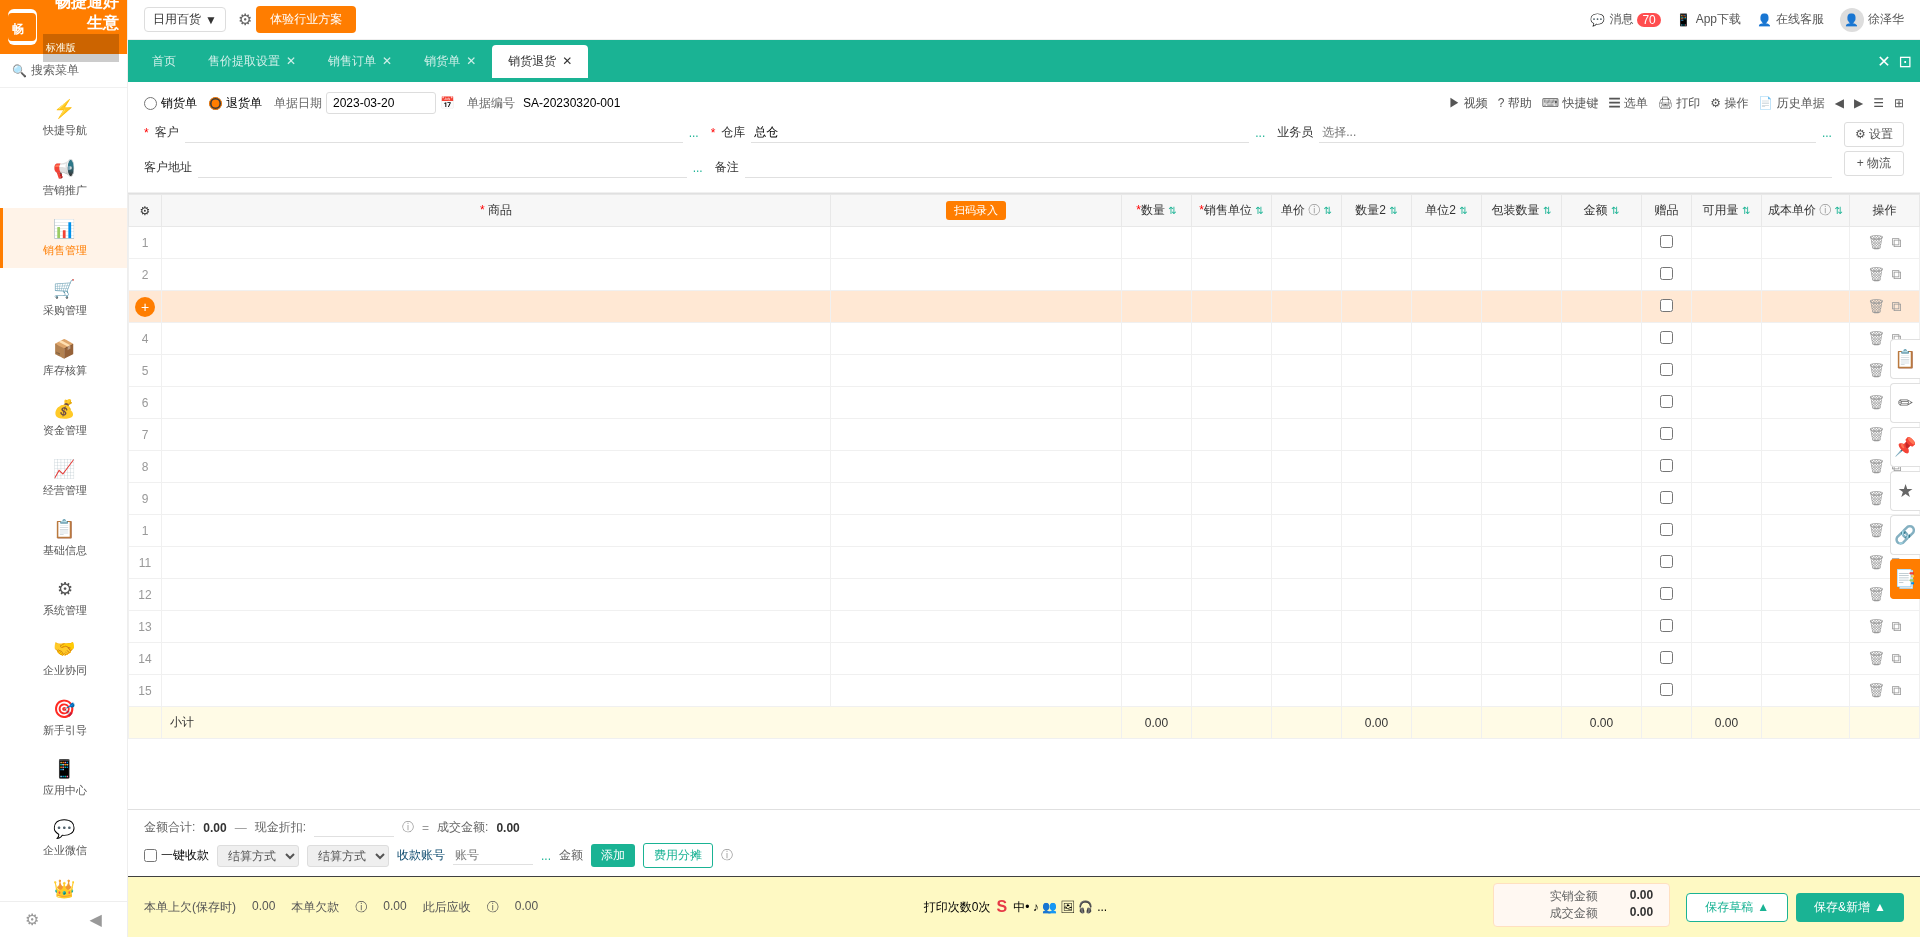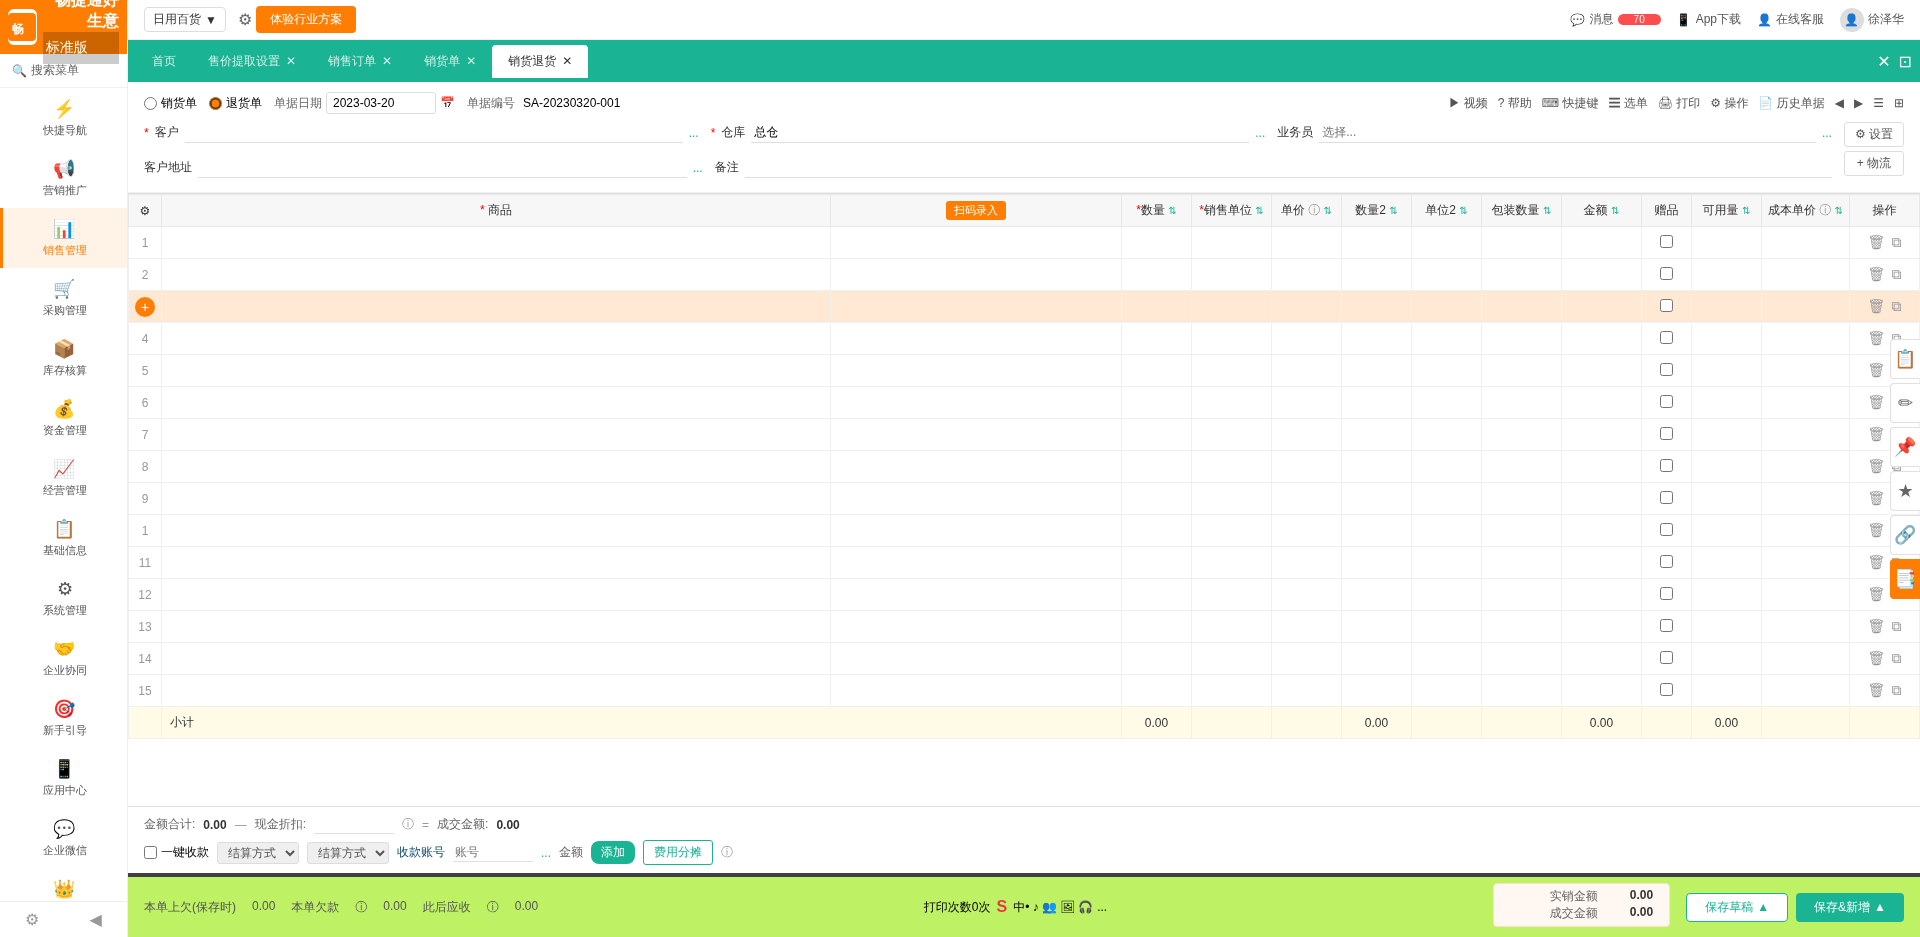--- a/index.html
+++ b/index.html
@@ -4,21 +4,21 @@
   <style>
     * { box-sizing: border-box; margin: 0; padding: 0; font-family: 'Microsoft YaHei', Arial, sans-serif; font-size: 12px; }
     body { background: #f5f5f5; display: flex; height: 937px; overflow: hidden; }
 
     
     .sidebar { width: 128px; background: #fff; display: flex; flex-direction: column; border-right: 1px solid #eee; flex-shrink: 0; }
     .sidebar-logo { background: #ff7d00; color: #fff; padding: 10px 8px; display: flex; align-items: center; gap: 6px; height: 54px; }
     .sidebar-logo-icon { width: 36px; height: 36px; background: #fff; border-radius: 6px; display: flex; align-items: center; justify-content: center; }
     .sidebar-logo-icon svg { width: 28px; height: 28px; }
     .sidebar-logo-text { font-size: 16px; font-weight: bold; color: #fff; line-height: 1.3; text-align: right; }
-    .sidebar-logo-badge { font-size: 14px; color: #ffe; background: rgba(0,0,0,0.2); border-radius: 0; padding: 7px 3px; }
+    .sidebar-logo-badge { font-size: 10px; color: #ffe; background: rgba(0,0,0,0.2); border-radius: 0; padding: 7px 3px; }
     .sidebar-search { display: flex; align-items: center; padding: 8px; border-bottom: 1px solid #f0f0f0; cursor: pointer; }
     .sidebar-search span { margin-left: 4px; color: #666; }
     .sidebar-nav { flex: 1; overflow-y: auto; }
     .sidebar-item { display: flex; flex-direction: column; align-items: center; justify-content: center; padding: 10px 4px; cursor: pointer; border-left: 3px solid transparent; color: #555; gap: 3px; }
     .sidebar-item.active { background: #fff3e8; color: #ff7d00; border-left-color: #ff7d00; }
     .sidebar-item .icon { font-size: 18px; }
     .sidebar-item .label { font-size: 11px; text-align: center; }
     .sidebar-bottom { border-top: 1px solid #eee; display: flex; justify-content: space-around; padding: 8px 0; }
     .sidebar-bottom-btn { cursor: pointer; color: #999; font-size: 16px; }
 
@@ -26,21 +26,21 @@
     .main { flex: 1; display: flex; flex-direction: column; overflow: hidden; }
 
     
     .topbar { background: #fff; height: 40px; display: flex; align-items: center; justify-content: space-between; padding: 0 16px; border-bottom: 1px solid #eee; }
     .topbar-left { display: flex; align-items: center; gap: 4px; }
     .daily-select { display: flex; align-items: center; gap: 4px; border: 1px solid #ddd; border-radius: 4px; padding: 3px 8px; cursor: pointer; color: #333; }
     .settings-icon { cursor: pointer; color: #666; font-size: 16px; margin-left: 8px; }
     .experience-btn { background: #ff7d00; color: #fff; border: none; border-radius: 4px; padding: 5px 14px; cursor: pointer; font-size: 12px; }
     .topbar-right { display: flex; align-items: center; gap: 16px; color: #555; }
     .topbar-right-item { display: flex; align-items: center; gap: 4px; cursor: pointer; }
-    .badge { background: #ff4d4f; color: #fff; border-radius: 10px; padding: 0 16px; font-size: 10px; min-width: 16px; }
+    .badge { background: #ff4d4f; color: #fff; border-radius: 10px; padding: 0 5px; font-size: 12px; min-width: 16px; }
     .avatar { width: 24px; height: 24px; border-radius: 50%; background: #ddd; display: flex; align-items: center; justify-content: center; font-size: 12px; }
 
     
     .tabbar { background: #1ab394; display: flex; align-items: center; height: 42px; padding: 0 8px; gap: 0; }
     .tab { display: flex; align-items: center; gap: 4px; padding: 8px 16px; cursor: pointer; color: rgba(255,255,255,0.8); font-size: 13px; border-radius: 4px 4px 0 0; }
     .tab.active { background: #fff; color: #333; }
     .tab .close { font-size: 12px; color: inherit; margin-left: 2px; }
     .tab-spacer { flex: 1; }
     .tab-actions { display: flex; gap: 8px; color: #fff; }
     .tab-actions span { cursor: pointer; font-size: 16px; }
@@ -87,26 +87,26 @@
     
     .footer { border-top: 1px solid #e0e0e0; padding: 8px 16px; background: #fff; }
     .footer-row1 { display: flex; align-items: center; gap: 8px; margin-bottom: 6px; }
     .footer-label { color: #666; }
     .footer-value { color: #333; font-weight: bold; }
     .footer-sep { color: #999; }
     .footer-eq { color: #999; }
     .footer-row2 { display: flex; align-items: center; gap: 8px; }
     .footer-checkbox { display: flex; align-items: center; gap: 4px; }
     .footer-select { border: 1px solid #ddd; border-radius: 3px; padding: 2px 6px; color: #555; cursor: pointer; }
-    .add-btn { background: #1ab394; color: #fff; border: none; border-radius: 8px; padding: 3px 10px; cursor: pointer; }
+    .add-btn { background: #1ab394; color: #fff; border: none; border-radius: 3px; padding: 3px 10px; cursor: pointer; }
     .fee-btn { background: #fff; border: 1px solid #1ab394; color: #1ab394; border-radius: 3px; padding: 3px 10px; cursor: pointer; }
     .info-icon { color: #999; cursor: pointer; }
 
     
-    .bottom-bar { background: #bef264; border-top: 4px solid #404040; padding: 6px 16px; display: flex; align-items: center; justify-content: space-between; gap: 40px; }
+    .bottom-bar { background: #fef9c3; border-top: 1px solid #404040; padding: 6px 16px; display: flex; align-items: center; justify-content: space-between; gap: 40px; }
     .bottom-left { display: flex; gap: 16px; color: #555; }
     .bottom-center { display: flex; gap: 6px; align-items: center; }
     .bottom-right { display: flex; gap: 8px; }
     .save-draft-btn { border: 1px solid #1ab394; color: #1ab394; background: #fff; border-radius: 4px; padding: 5px 18px; cursor: pointer; display: flex; align-items: center; gap: 4px; }
     .save-new-btn { background: #1ab394; color: #fff; border: none; border-radius: 4px; padding: 5px 18px; cursor: pointer; display: flex; align-items: center; gap: 4px; }
     .total-panel { background: #fff8f2; border: 1px solid #ffe0c0; border-radius: 4px; padding: 4px 16px; text-align: right; margin-bottom: 4px; }
     .total-panel .row { display: flex; justify-content: space-between; gap: 32px; }
     .total-panel .t-label { color: #666; margin-left: 40px; }
     .total-panel .t-value { color: #333; font-weight: bold; }
 

